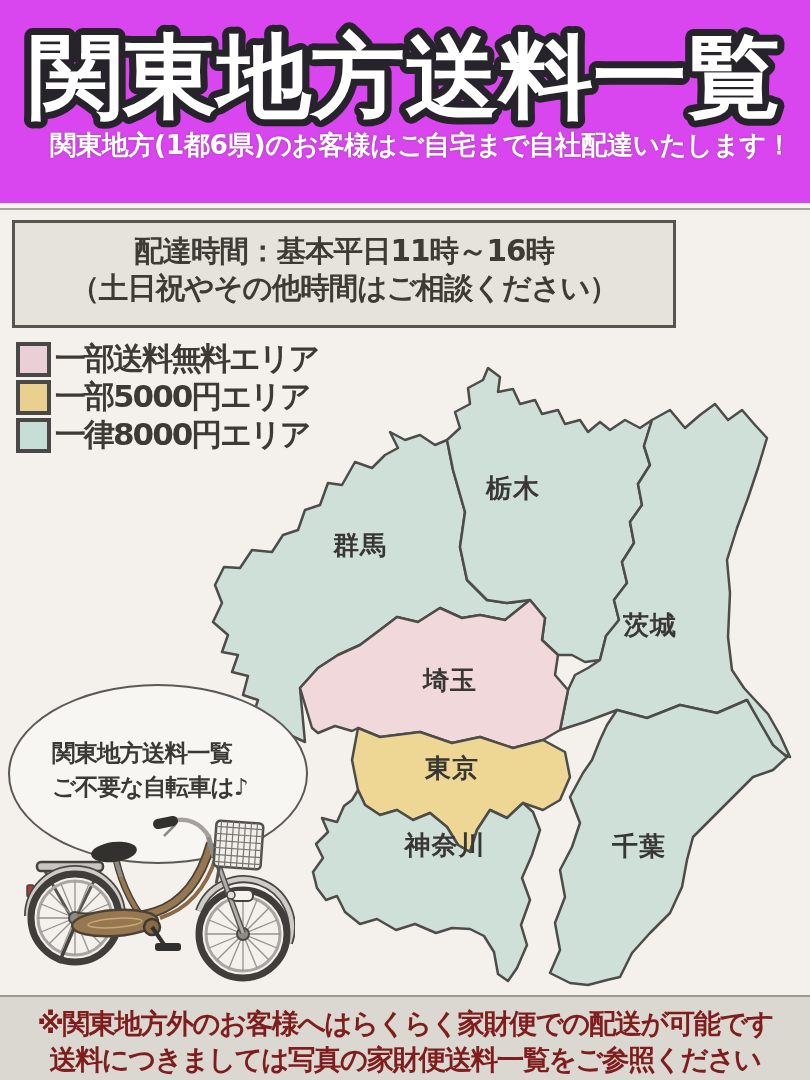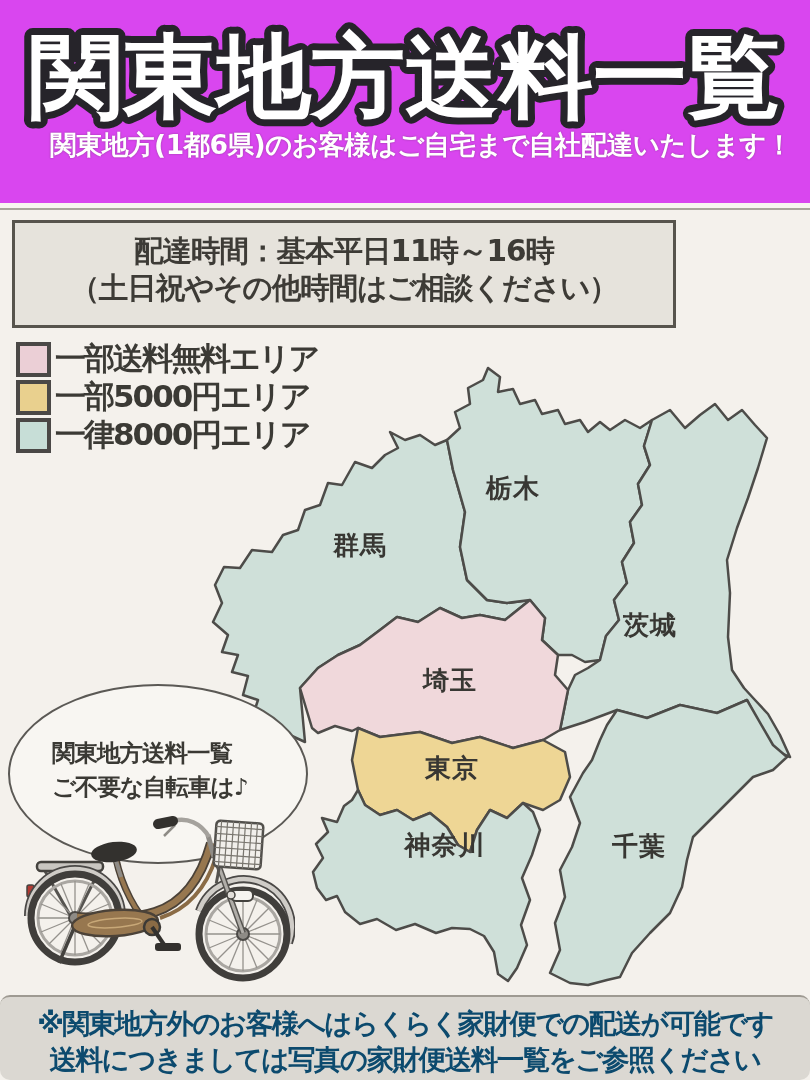--- a/index.html
+++ b/index.html
@@ -55,23 +55,23 @@
     position:absolute;left:42px;top:50px;
     font-size:23.5px;line-height:34px;font-weight:bold;color:#3a3934;
     letter-spacing:-1px;white-space:nowrap;
   }
   
   .bike-svg{position:absolute;left:15px;top:795px;}
   
   .footer{
     position:absolute;left:0;top:995px;width:810px;height:85px;
     background:#dbd8d2;border-top:2px solid #9e9a92;
-    text-align:center;color:#0c4a6e;font-weight:bold;
+    text-align:center;color:#7f1d1d;font-weight:bold;
     font-size:27.5px;line-height:36px;padding-top:8px;
-    letter-spacing:-1.5px;box-sizing:border-box;border-radius:10px;
+    letter-spacing:-1.5px;box-sizing:border-box;
   }
 </style>
 </head>
 <body>
 
 <div class="header">
   <svg class="title-svg" width="810" height="120" viewBox="0 0 810 120">
     <text x="405" y="98" text-anchor="middle" textLength="752" lengthAdjust="spacingAndGlyphs" font-size="91" font-weight="bold" fill="#ffffff" stroke="#26242a" stroke-width="14" stroke-linejoin="round" paint-order="stroke">関東地方送料一覧</text>
   </svg>
   <div class="subtitle">

